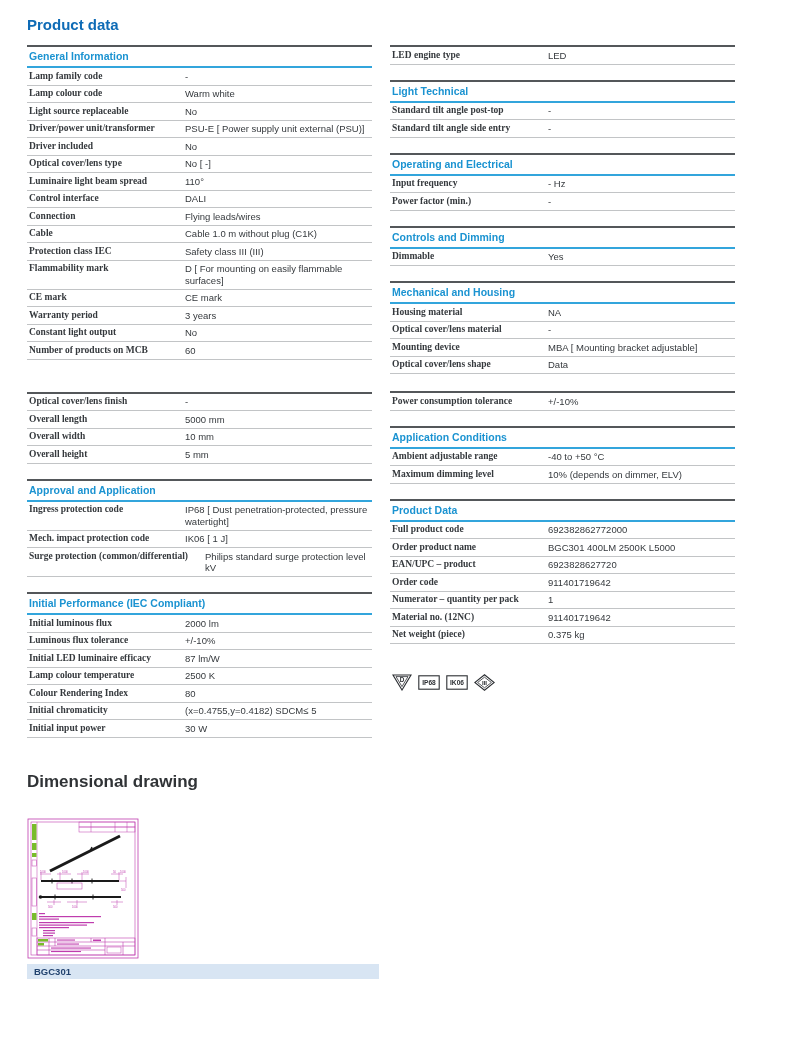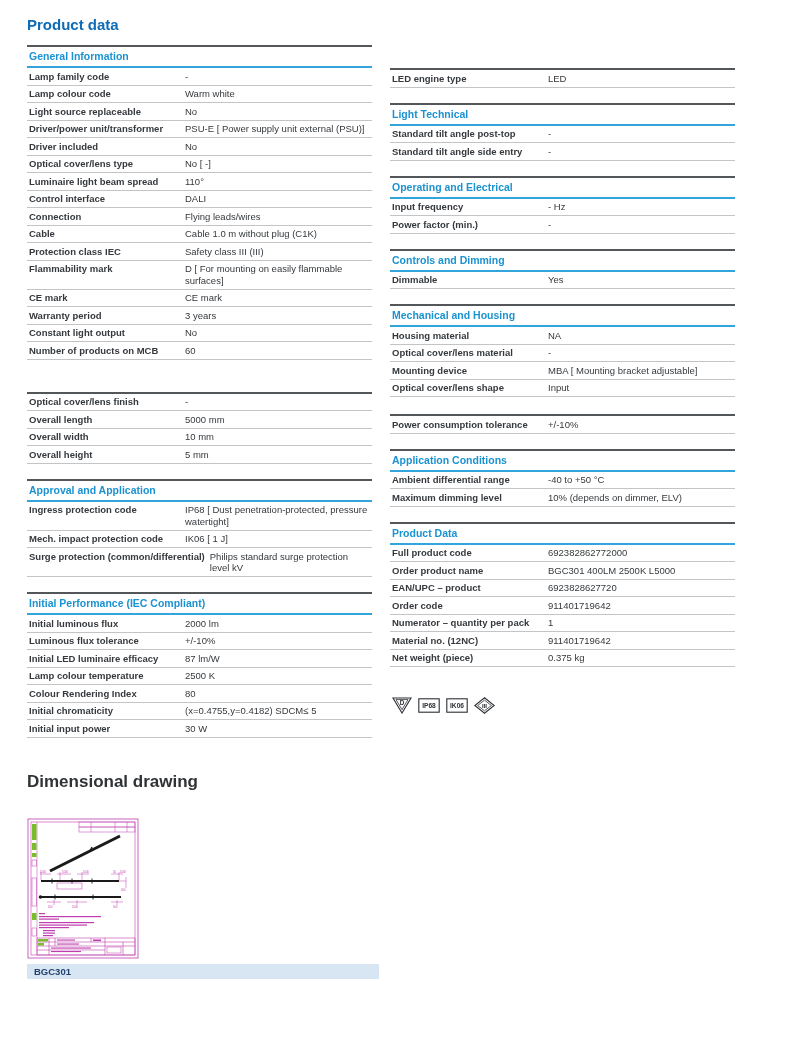--- a/index.html
+++ b/index.html
@@ -2,33 +2,33 @@
 <html><head>
 <meta charset="utf-8">
 <style>
   * { margin:0; padding:0; box-sizing:border-box; }
   html,body { background:#ffffff; }
   body { width:806px; height:1044px; font-family:"Liberation Sans", sans-serif; color:#35393d; }
   .sheet { width:690px; height:1044px; padding:16px 27px 0 27px; position:relative; background:#fff; }
 
   .page-title { font-size:15px; font-weight:bold; color:#0e6bb6; margin-bottom:12px; }
 
-  .columns { display:flex; gap:18px; align-items:center; }
+  .columns { display:flex; gap:18px; align-items:flex-start; }
   .col { width:345px; flex:0 0 345px; }
 
   .section { border-top:2px solid #54575a; margin-top:15px; }
   .col .section:first-child { margin-top:0; }
   
   #col-left .section:nth-child(2) { margin-top:32px; }
   #right-sections .section:nth-child(6) { margin-top:17px; }
 
   .section-header { font-size:10.5px; font-weight:bold; color:#1b93d1; padding:3px 2px 4px 2px; border-bottom:2px solid #32a5dc; }
 
   .row { display:flex; border-bottom:1px solid #c2c4c6; padding:2.5px 2px; font-size:9.5px; line-height:11.5px; }
-  .row .label { font-weight:bold; min-width:156px; flex-shrink:0; padding-right:5px; white-space:nowrap; }
+  .row .label { font-weight:bold; min-width:156px; flex-shrink:0; padding-right:17px; white-space:nowrap;font-family:Liberation Serif, serif; }
   .row .value { flex:1; }
 
   .icons-row { display:flex; align-items:center; gap:6px; margin-top:30px; padding-left:2px; }
   .icons-row svg { display:block; }
 
   .drawing-block { margin-top:34px; }
   .drawing-title { font-size:17px; font-weight:bold; color:#303336; }
   .drawing-figure { margin-top:26px; }
   .drawing-caption { width:352px; height:15px; background:#d8e5f3; color:#22436f;
     font-size:9.5px; font-weight:bold; line-height:15px; padding-left:7px; margin-top:1px; }
@@ -221,33 +221,33 @@
             <div class="row">
               <span class="label">Optical cover/lens material</span>
               <span class="value">-</span>
             </div>
             <div class="row">
               <span class="label">Mounting device</span>
               <span class="value">MBA [ Mounting bracket adjustable]</span>
             </div>
             <div class="row">
               <span class="label">Optical cover/lens shape</span>
-              <span class="value">Input</span>
+              <span class="value">Data</span>
             </div>
           </div>
           <div class="section">
             <div class="row">
               <span class="label">Power consumption tolerance</span>
               <span class="value">+/-10%</span>
             </div>
           </div>
           <div class="section">
             <div class="section-header">Application Conditions</div>
             <div class="row">
-              <span class="label">Ambient differential range</span>
+              <span class="label">Ambient adjustable range</span>
               <span class="value">-40 to +50 °C</span>
             </div>
             <div class="row">
               <span class="label">Maximum dimming level</span>
               <span class="value">10% (depends on dimmer, ELV)</span>
             </div>
           </div>
           <div class="section">
             <div class="section-header">Product Data</div>
             <div class="row">

